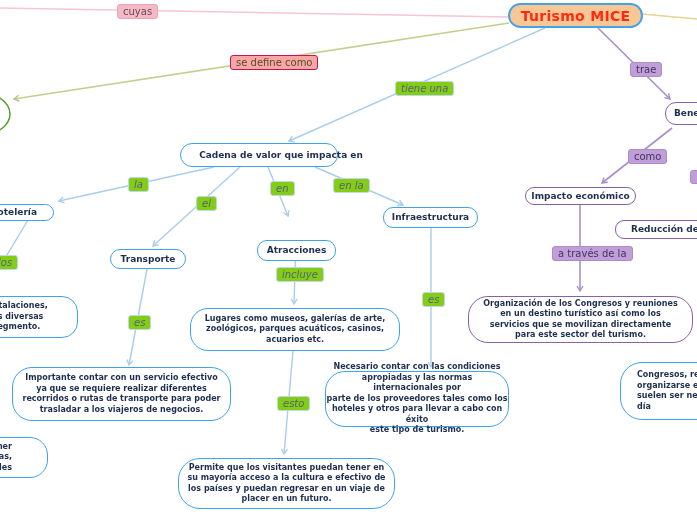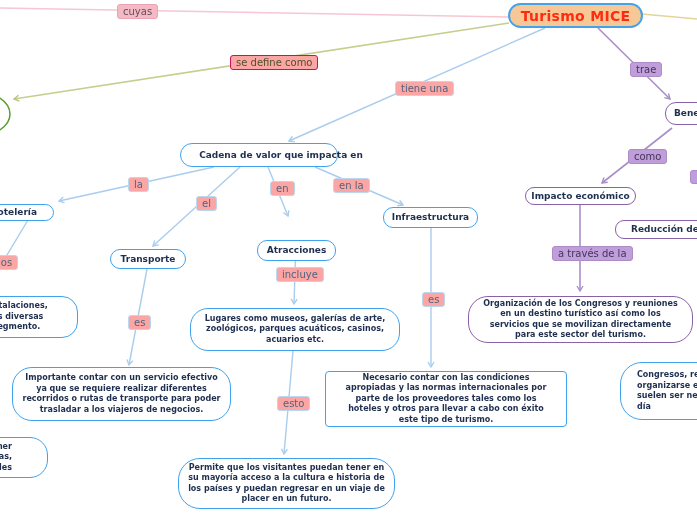--- a/index.html
+++ b/index.html
@@ -18,21 +18,21 @@
   .f9{font-size:9px;line-height:11px;white-space:nowrap;}
   .f8{font-size:8px;line-height:10.5px;}
   .root{
     background:#f7c795;border:2px solid #45a1e8;color:#fe2b10;
     font-size:14px;letter-spacing:.3px;white-space:nowrap;
   }
   .lbl{
     position:absolute;z-index:3;box-sizing:border-box;border-radius:3px;
     font-size:10px;line-height:9px;padding:2px 5px;white-space:nowrap;font-weight:normal;
   }
-  .l-blue{background:#fca5a5;border:1px solid #bcd8f0;color:#52637a;}
+  .l-blue{background:#84cc16;border:1px solid #bcd8f0;color:#52637a;font-style:italic;}
   .l-purple{background:#bf9ed9;border:1px solid #ad8bc7;color:#43355c;text-align:right;}
   .l-pink{background:#f3b9c5;border:1px solid #eba3b5;color:#6b4a55;}
   .l-olive{background:#fca5a5;border:1px solid #be185d;color:#4e5128;}
   .align-r{justify-content:flex-end;text-align:right;}
   .align-l{justify-content:flex-start;text-align:left;}
 </style>
 </head>
 <body>
 
 <div id="stage">
@@ -96,25 +96,25 @@
   <div class="node n-blue f8" style="left:12px;top:367px;width:219px;height:54px;border-radius:20px;">Importante contar con un servicio efectivo
 ya que se requiere realizar diferentes
 recorridos o rutas de transporte para poder
 trasladar a los viajeros de negocios.</div>
 
   <div class="node n-blue f8 align-r" style="left:-70px;top:437px;width:118px;height:41px;border-radius:18px;padding-right:35px;">ner
 das,
 ales</div>
 
   <div class="node n-blue f8" style="left:178px;top:458px;width:217px;height:51px;border-radius:22px;">Permite que los visitantes puedan tener en
-su mayoría acceso a la cultura e historia de
+su mayoría acceso a la cultura e efectivo de
 los países y puedan regresar en un viaje de
 placer en un futuro.</div>
 
-  <div class="node n-blue f8" style="left:325px;top:371px;width:242px;height:56px;border-radius:4px;">Necesario contar con las condiciones
+  <div class="node n-blue f8" style="left:325px;top:371px;width:184px;height:56px;border-radius:20px;">Necesario contar con las condiciones
 apropiadas y las normas internacionales por
 parte de los proveedores tales como los
 hoteles y otros para llevar a cabo con éxito
 este tipo de turismo.</div>
 
   <div class="node n-blue f8 align-l" style="left:620px;top:362px;width:200px;height:58px;border-radius:22px;padding-left:16px;">Congresos, reu
 organizarse en te
 suelen ser nece
 día</div>
 

